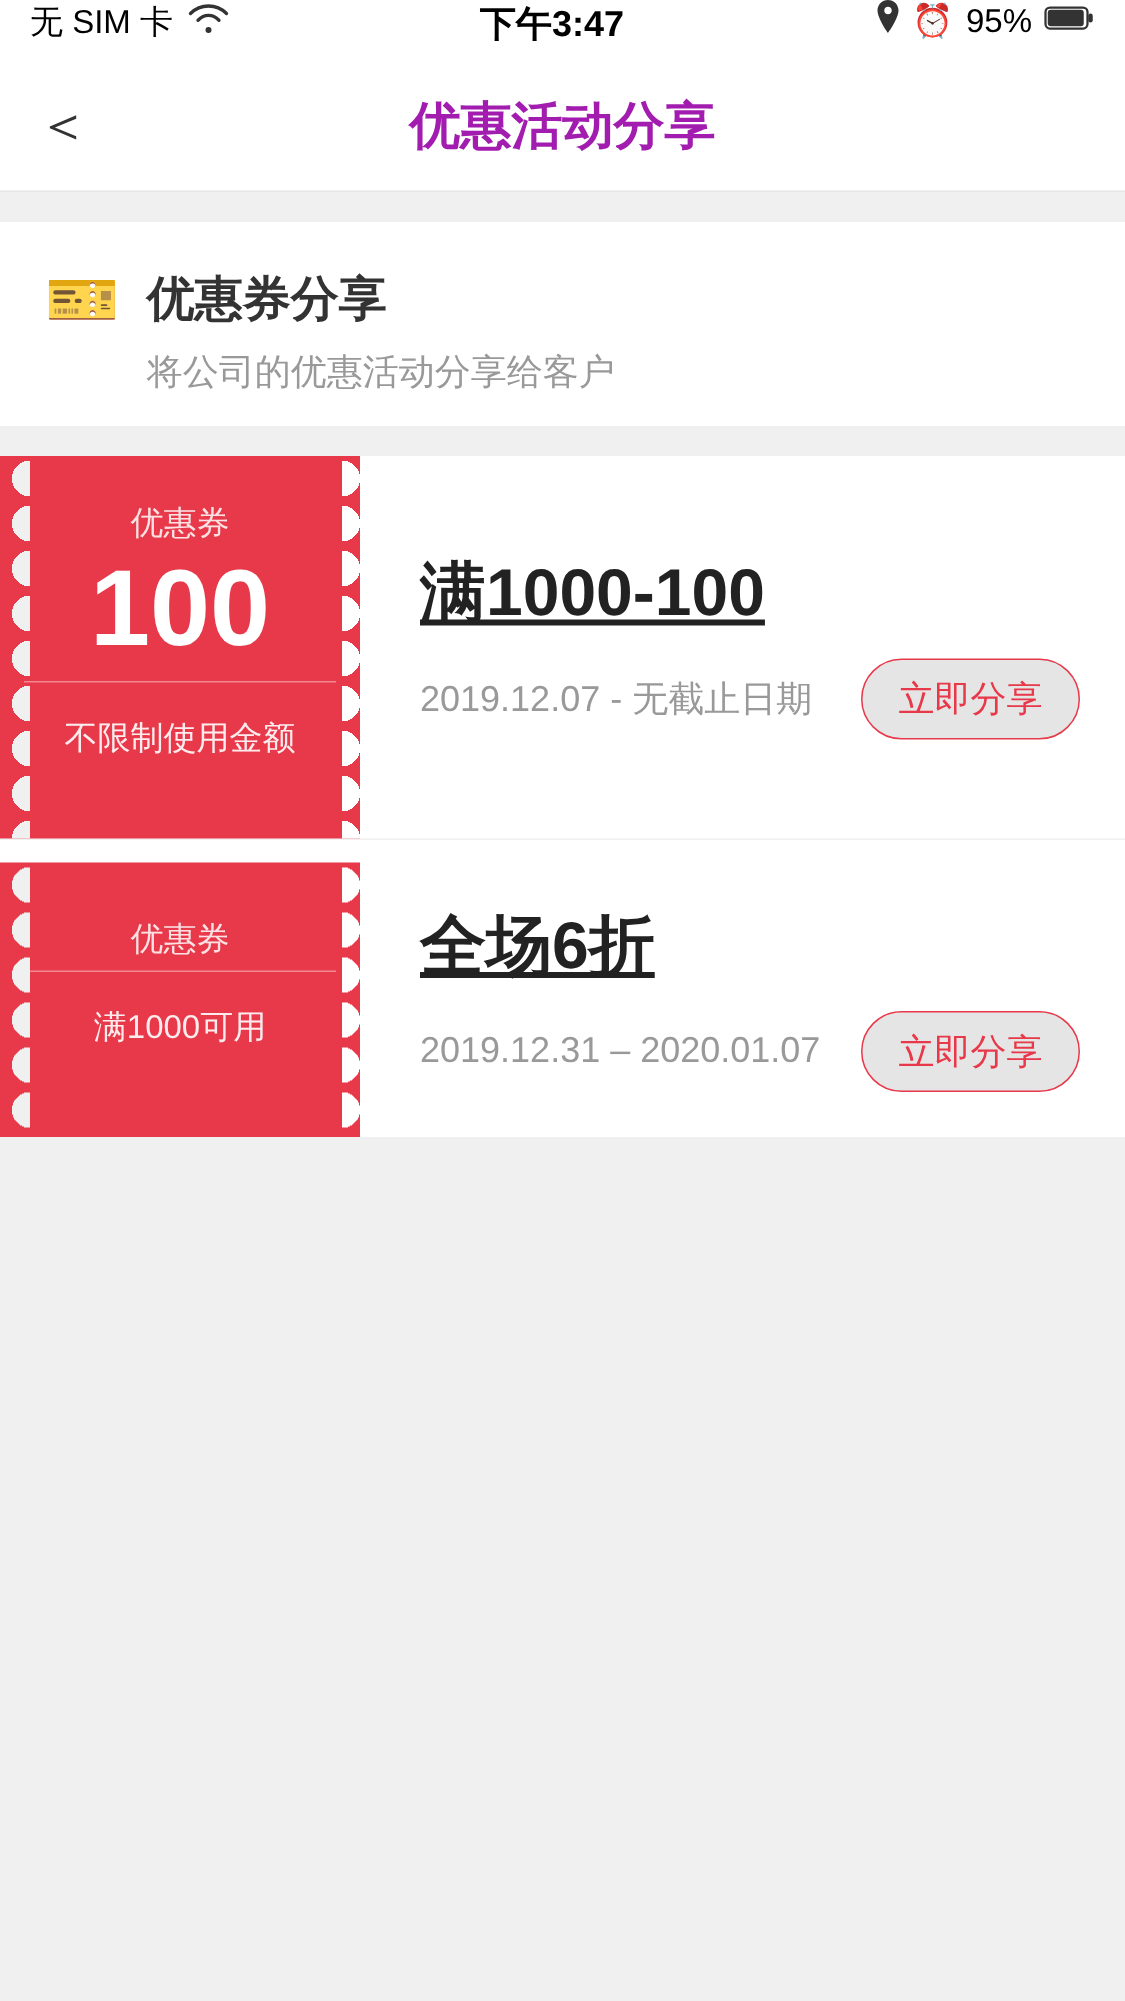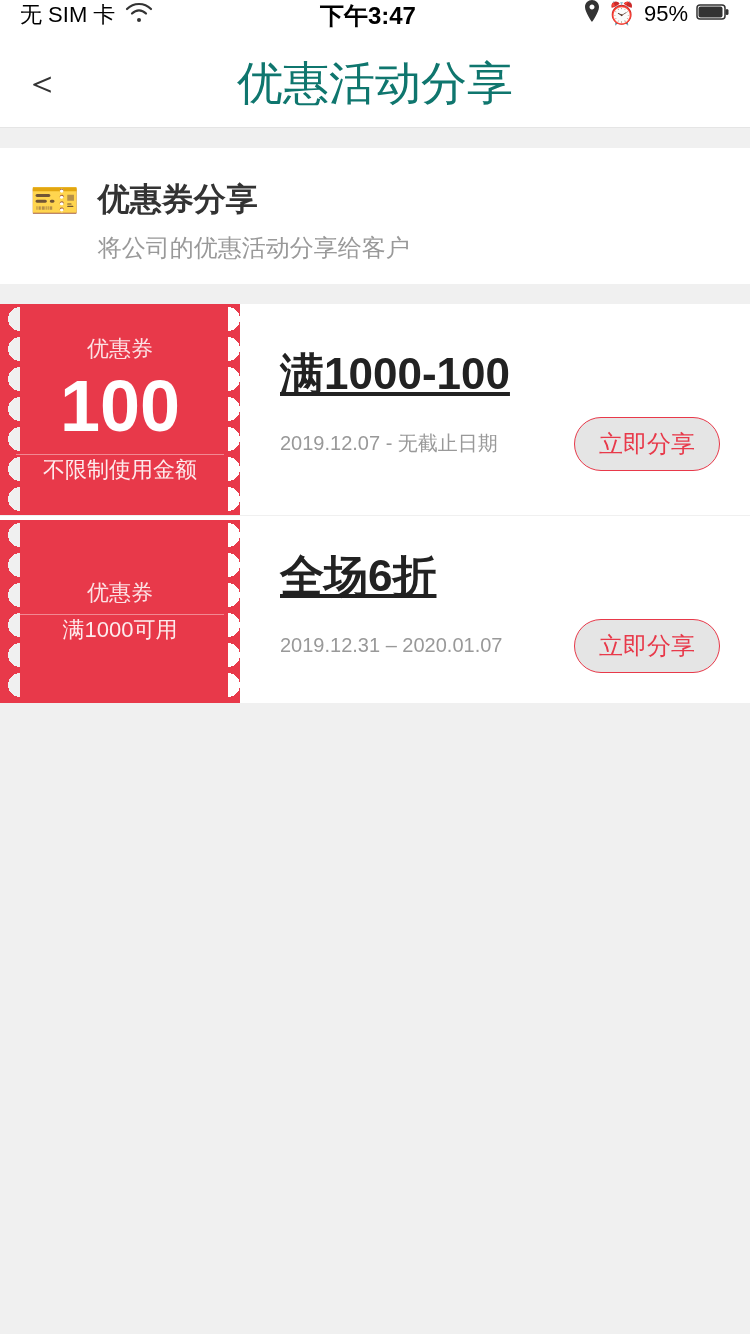--- a/index.html
+++ b/index.html
@@ -53,23 +53,23 @@
       border-bottom: 1px solid #e5e5e5;
     }
     .nav-back {
       position: absolute;
       left: 24px;
       font-size: 36px;
       color: #333;
       cursor: pointer;
     }
     .nav-title {
-      font-size: 46px;
-      font-weight: 400;
-      color: #0f766e;
+      font-size: 34px;
+      font-weight: 700;
+      color: #a21caf;
     }
 
     
     .section-header {
       background: #fff;
       padding: 30px 30px 20px;
       margin-top: 20px;
       display: flex;
       align-items: flex-start;
       gap: 18px;
@@ -88,21 +88,21 @@
       font-size: 24px;
       color: #999;
       margin-top: 10px;
     }
 
     
     .coupon-list {
       margin-top: 20px;
       display: flex;
       flex-direction: column;
-      gap: 4px;
+      gap: 15px;
       background: #fff;
     }
 
     
     .coupon-item {
       display: flex;
       align-items: stretch;
       background: #fff;
       border-bottom: 1px solid #f0f0f0;
       position: relative;
@@ -157,21 +157,21 @@
       font-size: 72px;
       font-weight: 700;
       color: #fff;
       line-height: 1;
       margin-bottom: 12px;
     }
     .coupon-condition {
       font-size: 22px;
       color: rgba(255,255,255,0.9);
       text-align: center;
-      padding: 0 10px;
+      padding: 22px 10px;
       border-top: 1px solid rgba(255,255,255,0.4);
       width: 100%;
       text-align: center;
     }
 
     
     .coupon-right {
       flex: 1;
       display: flex;
       flex-direction: column;
@@ -186,21 +186,21 @@
       line-height: 1.2;
       text-decoration: underline;
     }
     .coupon-meta {
       display: flex;
       align-items: center;
       justify-content: space-between;
       gap: 12px;
     }
     .coupon-date {
-      font-size: 20px;
+      font-size: 24px;
       color: #999;
     }
     .share-btn {
       border: 1.5px solid #e8394a;
       border-radius: 30px;
       padding: 10px 24px;
       font-size: 24px;
       color: #e8394a;
       background: #e5e5e5;
       cursor: pointer;

